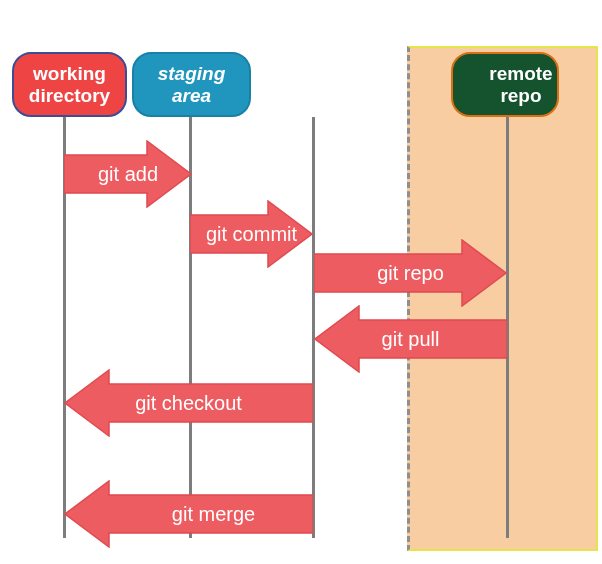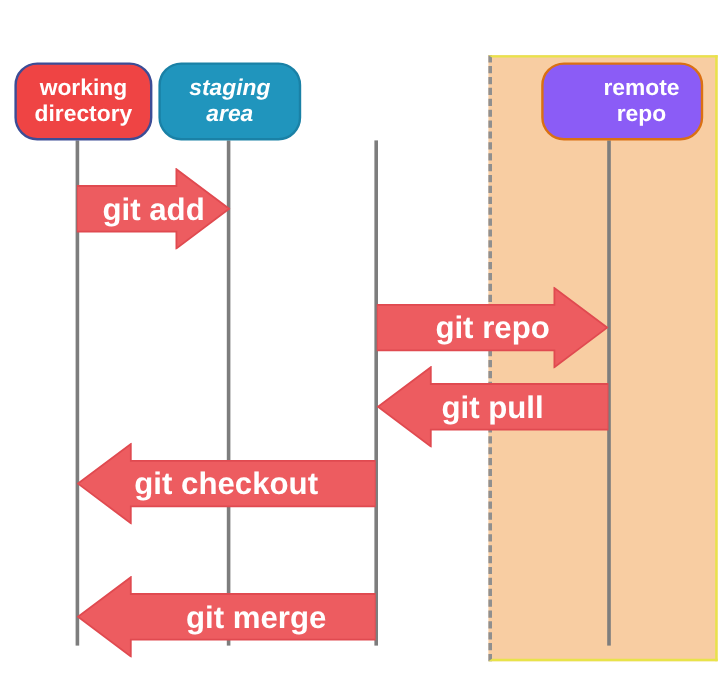--- a/index.html
+++ b/index.html
@@ -45,22 +45,22 @@
   .arrow{
     position:absolute;
     height:68px;
     display:flex;align-items:center;justify-content:center;
     z-index:3;
   }
   .arrow svg{position:absolute;left:0;top:0;}
   .arrow-label{
     position:relative;
     color:var(--c-text);
-    font-weight:bold;
-    font-size:26px;
+    font-weight:normal;
+    font-size:20px;
     z-index:5;
   }
 </style>
 </head>
 <body>
 
 <div class="canvas">
 
   <div class="panel"></div>
 
@@ -70,30 +70,36 @@
   <div class="lifeline" style="left:506px"></div>
 
   <div class="node" style="left: 12px; width: 115px; background: #ef4444; border-color: rgb(60, 77, 150);">
     <span class="node-label">working
 directory</span>
   </div>
   <div class="node" style="left: 132px; width: 119px; background: rgb(32, 149, 189); border-color: rgb(26, 129, 166); font-style: italic;">
     <span class="node-label">staging
 area</span>
   </div>
-  <div class="node" style="left: 451px; width: 135px; background: #8b5cf6; border-color: rgb(218, 112, 19); padding-left: 32px;">
+  <div class="node" style="left: 451px; width: 108px; background: #14532d; border-color: rgb(218, 112, 19); padding-left: 32px;">
     <span class="node-label">remote
 repo</span>
   </div>
 
   <div class="arrow" style="left:64px;top:140px;width:128px">
       <svg width="128" height="68" viewBox="0 0 128 68">
         <polygon points="0,15 83,15 83,1 127,34 83,67 83,53 0,53" fill="#ed5c60" stroke="#e04a50" stroke-width="1.5"></polygon>
       </svg>
     <span class="arrow-label">git add</span>
+  </div>
+  <div class="arrow" style="left:190px;top:200px;width:123px">
+      <svg width="123" height="68" viewBox="0 0 123 68">
+        <polygon points="0,15 78,15 78,1 122,34 78,67 78,53 0,53" fill="#ed5c60" stroke="#e04a50" stroke-width="1.5"></polygon>
+      </svg>
+    <span class="arrow-label">git commit</span>
   </div>
   <div class="arrow" style="left:314px;top:239px;width:193px">
       <svg width="193" height="68" viewBox="0 0 193 68">
         <polygon points="0,15 148,15 148,1 192,34 148,67 148,53 0,53" fill="#ed5c60" stroke="#e04a50" stroke-width="1.5"></polygon>
       </svg>
     <span class="arrow-label">git repo</span>
   </div>
   <div class="arrow" style="left:64px;top:369px;width:249px">
       <svg width="249" height="68" viewBox="0 0 249 68">
         <polygon points="249,15 45,15 45,1 1,34 45,67 45,53 249,53" fill="#ed5c60" stroke="#e04a50" stroke-width="1.5"></polygon>

